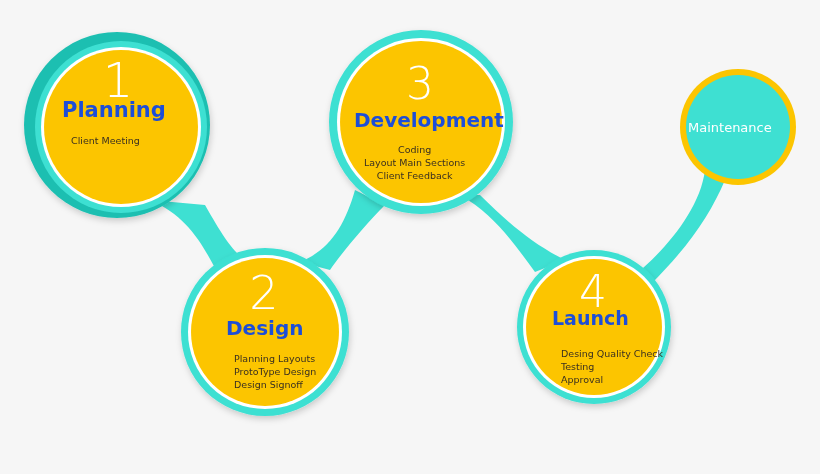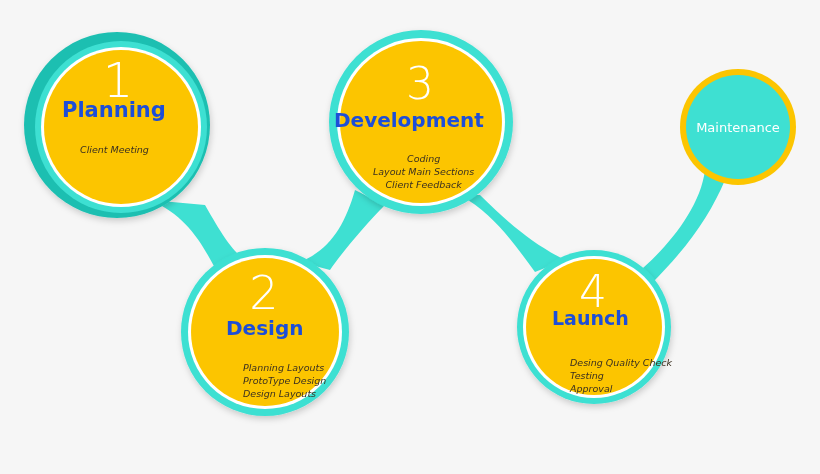--- a/index.html
+++ b/index.html
@@ -1,22 +1,22 @@
 <!DOCTYPE html>
 <html><head>
 <meta charset="utf-8">
 <style>
   html, body { margin:0; padding:0; }
   body { width:820px; height:474px; background:#f6f6f6; position:relative; overflow:hidden; font-family:"DejaVu Sans", sans-serif; }
   #diagram { position:absolute; left:0; top:0; width:820px; height:474px; }
   .step { position:absolute; color:#2b2416; }
   .step .num { position:absolute; color:#ffffff; font-family:"DejaVu Sans", sans-serif; font-weight:300; text-align:center; line-height:1; }
   .step .title { position:absolute; font-weight:bold; white-space:nowrap; color:#1d4ed8; }
-  .step ul { position:absolute; list-style:none; margin:17px; padding:0; font-size:9.5px; line-height:13px; color:#3a3020; white-space:nowrap;font-style:italic; }
-  .maint-label { position:absolute; color:#ffffff; font-size:13px; white-space:nowrap; text-align:center; }
+  .step ul { position:absolute; list-style:none; margin:8px; padding:0; font-size:9.5px; line-height:13px; color:#3a3020; white-space:nowrap; }
+  .maint-label { position:absolute; color:#ffffff; font-size:13px; white-space:nowrap; }
 </style>
 </head>
 <body>
 
 <div id="diagram">
   <svg width="820" height="474" viewBox="0 0 820 474" xmlns="http://www.w3.org/2000/svg" style="position:absolute;left:0;top:0;">
     <defs>
       <filter id="sh" x="-20%" y="-20%" width="140%" height="140%">
         <feDropShadow dx="1" dy="3" stdDeviation="3" flood-color="#000" flood-opacity="0.18"></feDropShadow>
       </filter>
@@ -71,27 +71,27 @@
       <li>Client Meeting</li>
     </ul>
   </div>
 
   <div class="step">
     <div class="num" style="left:244px;top:270px;width:40px;font-size:46px;">2</div>
     <div class="title" style="left:226px;top:316px;font-size:20px;">Design</div>
     <ul style="left:226px;top:344px;">
       <li>Planning Layouts</li>
       <li>ProtoType Design</li>
-      <li>Design Layouts</li>
+      <li>Design Signoff</li>
     </ul>
   </div>
 
   <div class="step">
     <div class="num" style="left:400px;top:62px;width:40px;font-size:44px;">3</div>
-    <div class="title" style="left:334px;top:108px;font-size:20px;">Development</div>
+    <div class="title" style="left:354px;top:108px;font-size:20px;">Development</div>
     <ul style="left:356px;top:135px;text-align:center;">
       <li>Coding</li>
       <li>Layout Main Sections</li>
       <li>Client Feedback</li>
     </ul>
   </div>
 
   <div class="step">
     <div class="num" style="left:573px;top:270px;width:40px;font-size:44px;">4</div>
     <div class="title" style="left:552px;top:307px;font-size:19px;">Launch</div>

